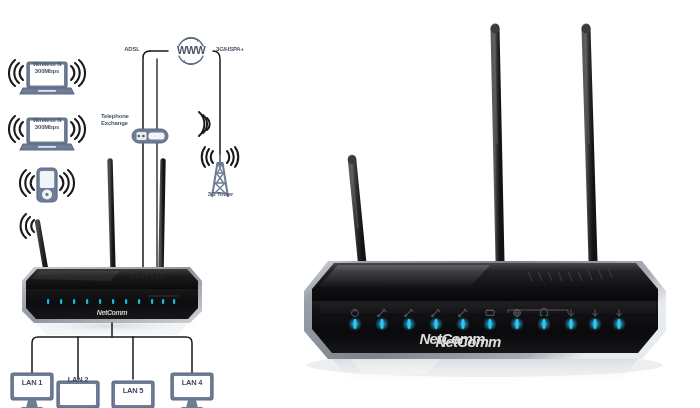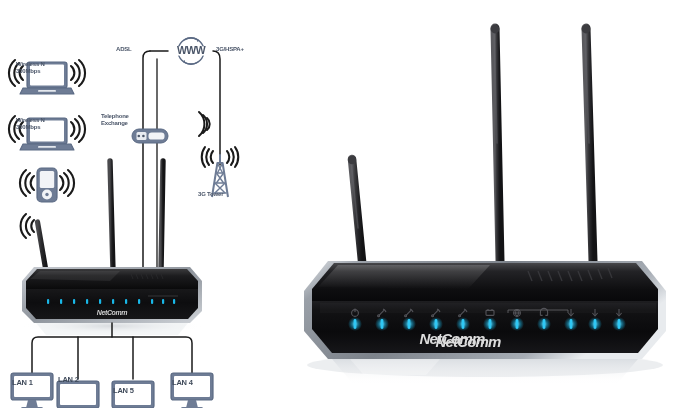--- a/index.html
+++ b/index.html
@@ -20,20 +20,21 @@
   }
 
   .label {
     position: absolute;
     color: #4a5568;
     font-family: "Liberation Sans", sans-serif;
     font-weight: 700;
     letter-spacing: -0.2px;
     line-height: 1.1;
     white-space: pre-line;
+    text-align: center;
     user-select: none;
   }
   .label-sm { font-size: 6px; }
   .label-lan {
     font-size: 7.5px;
     color: #3f4a5a;
     font-weight: 700;
   }
 
   

